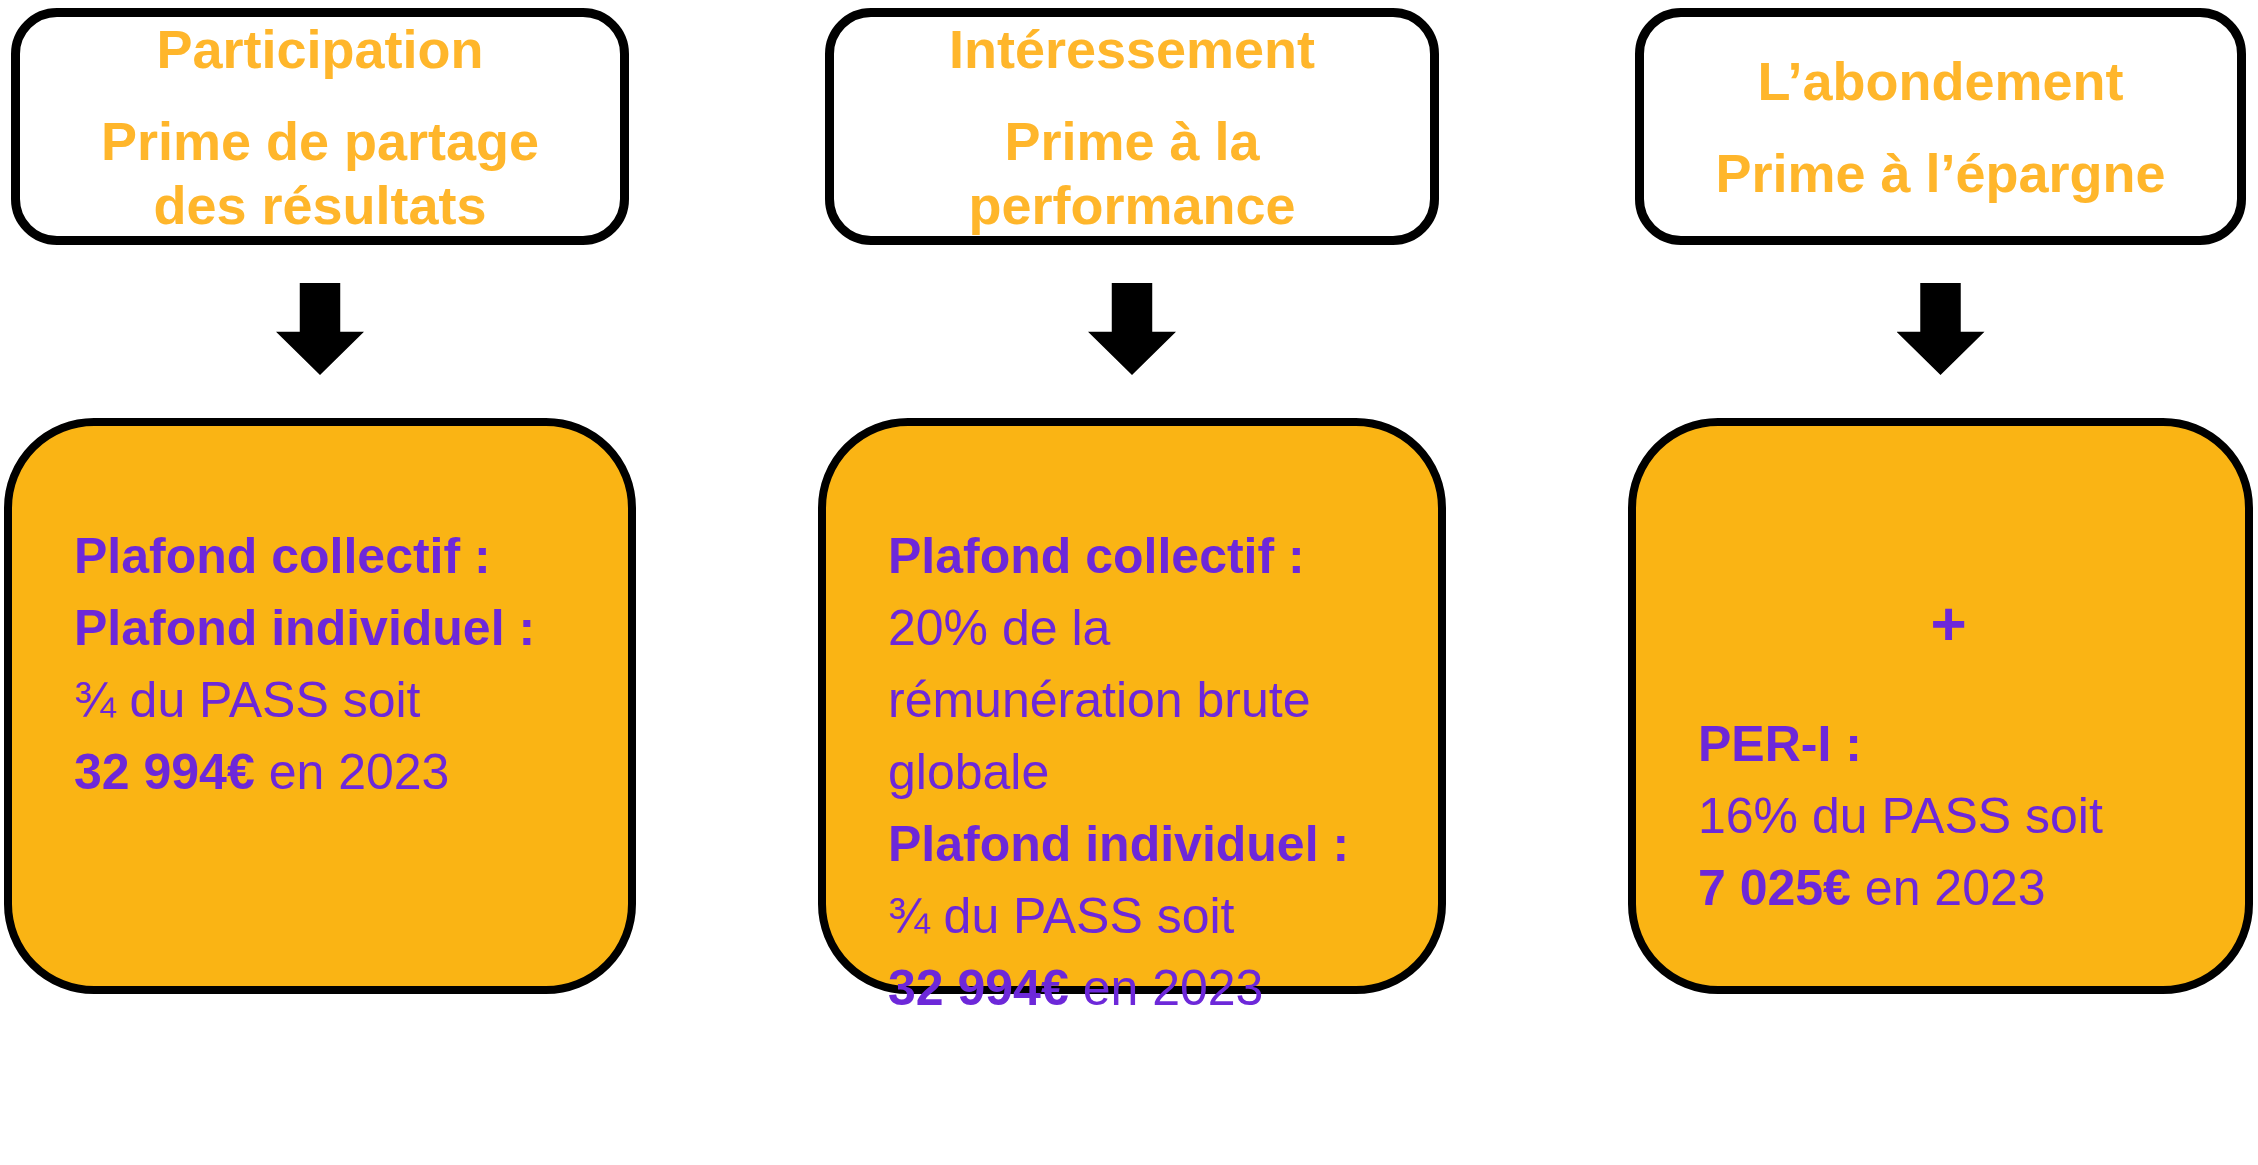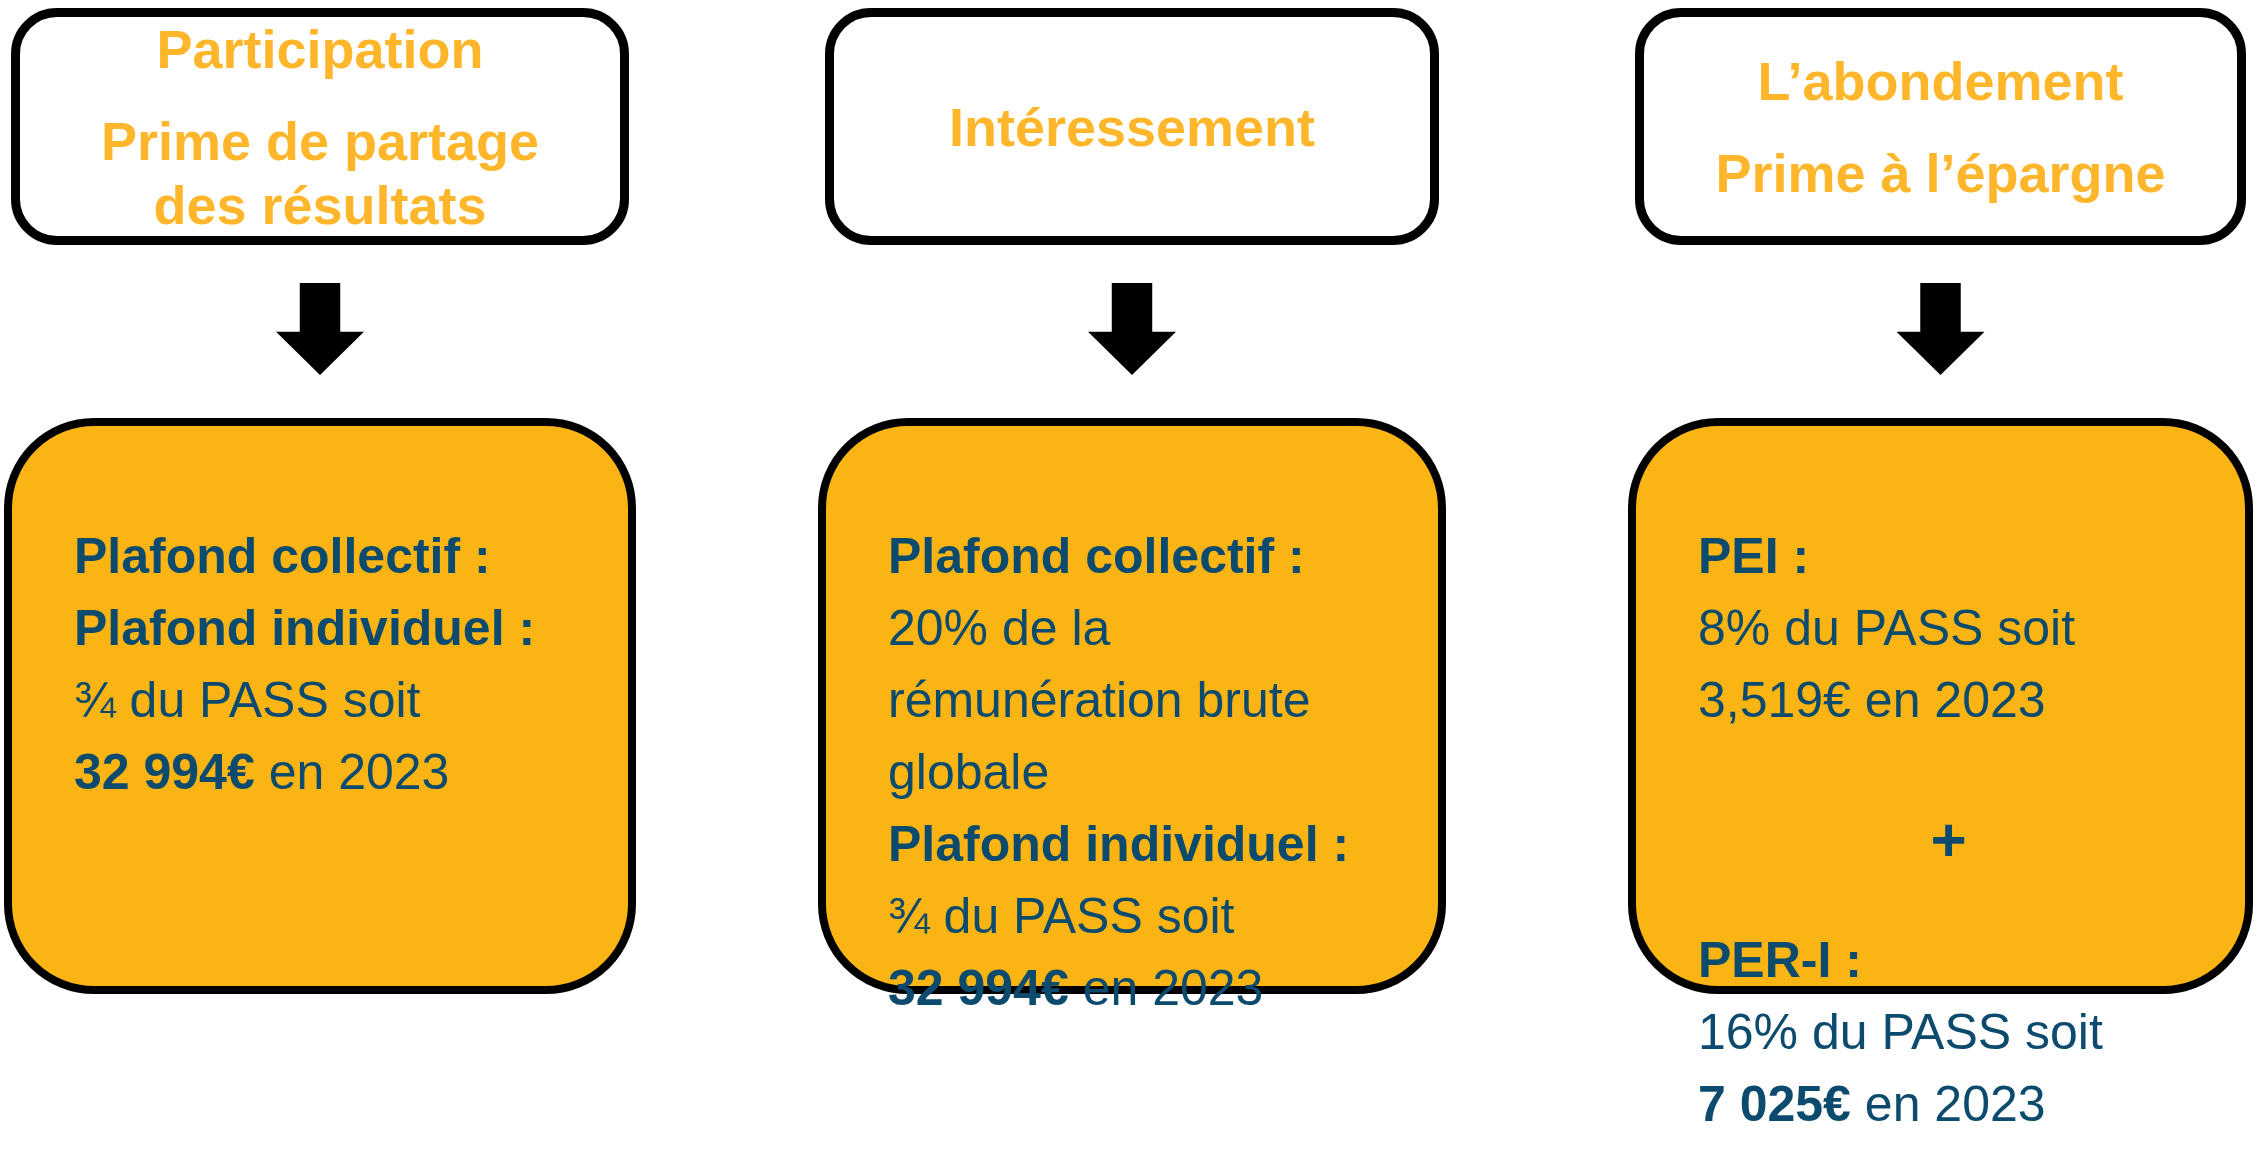--- a/index.html
+++ b/index.html
@@ -49,21 +49,21 @@
   }
 
   .body-box {
     width: 100%;
     height: 576px;
     box-sizing: border-box;
     background: #FAB414;
     border: 8px solid #000000;
     border-radius: 90px;
     padding: 94px 46px 0 62px;
-    color: #0c4a6e;
+    color: #6d28d9;
     font-size: 50px;
     line-height: 72px;
   }
   .section-heading { font-weight: 700; }
   .section-text { white-space: pre-line; }
   .section-b { }
   .amount-bold { font-weight: 700; }
   .plus-row {
     text-align: center;
     font-weight: 700;
@@ -90,20 +90,21 @@
       <div class="section-heading">Plafond individuel :</div>
       <div class="section-text">¾ du PASS soit</div>
       <div class="amount-line"><span class="amount-bold">32 994€</span><span> en 2023</span></div>
     </div>
   </div>
 </div>
 
 <div class="col" id="col-interessement">
   <div class="header-box">
     <div class="header-title">Intéressement</div>
+    <div class="header-subtitle">Prime à la performance</div>
   </div>
   <div class="down-arrow"></div>
   <div class="body-box">
     <div class="section section-a">
       <div class="section-heading">Plafond collectif :</div>
       <div class="section-text">20% de la
 rémunération brute
 globale</div>
     </div>
     <div class="section section-b">
@@ -114,25 +115,20 @@
   </div>
 </div>
 
 <div class="col" id="col-abondement">
   <div class="header-box">
     <div class="header-title">L’abondement</div>
     <div class="header-subtitle">Prime à l’épargne</div>
   </div>
   <div class="down-arrow"></div>
   <div class="body-box">
-    <div class="section section-a">
-      <div class="section-heading">PEI :</div>
-      <div class="section-text">8% du PASS soit
-3,519€ en 2023</div>
-    </div>
     <div class="plus-row">+</div>
     <div class="section">
       <div class="section-heading">PER-I :</div>
       <div class="section-text">16% du PASS soit</div>
       <div class="amount-line"><span class="amount-bold">7 025€</span><span> en 2023</span></div>
     </div>
   </div>
 </div>
 
 </body></html>

